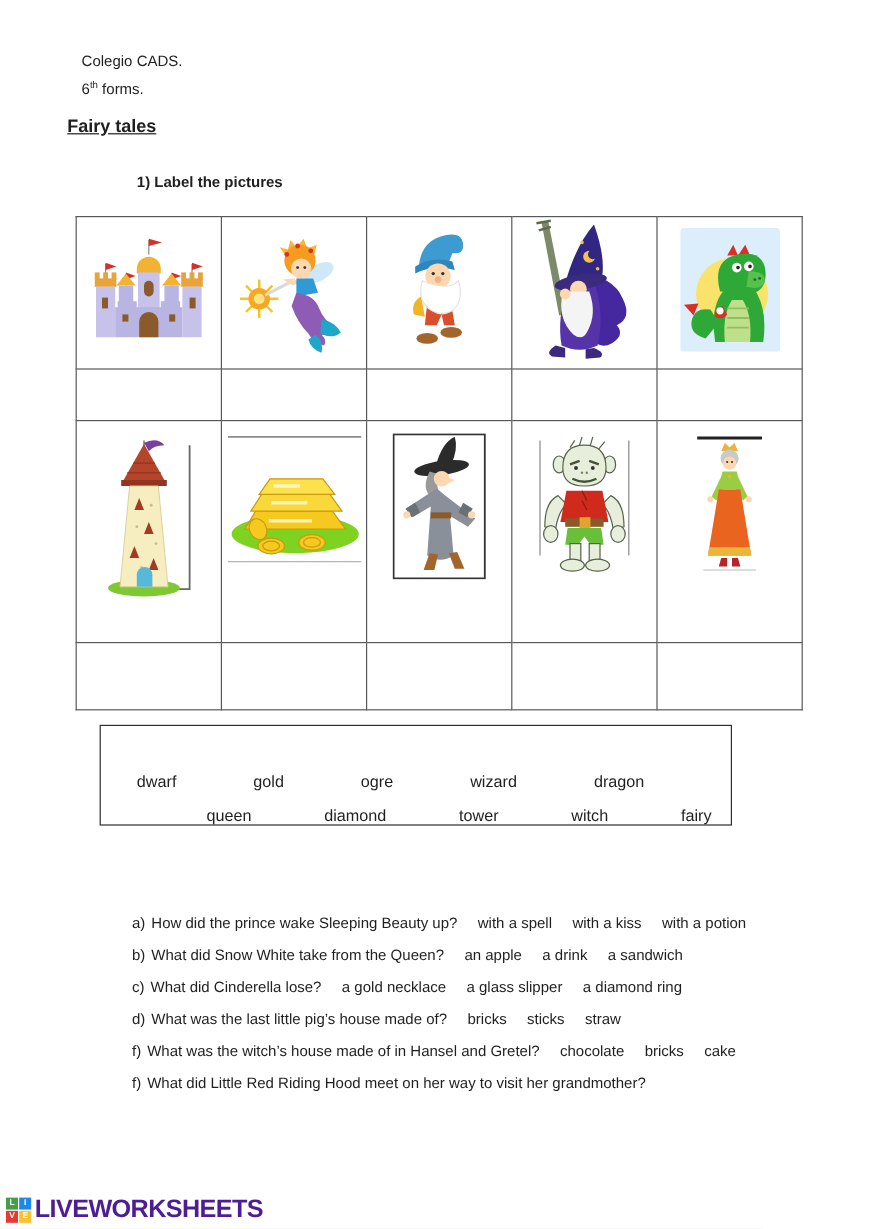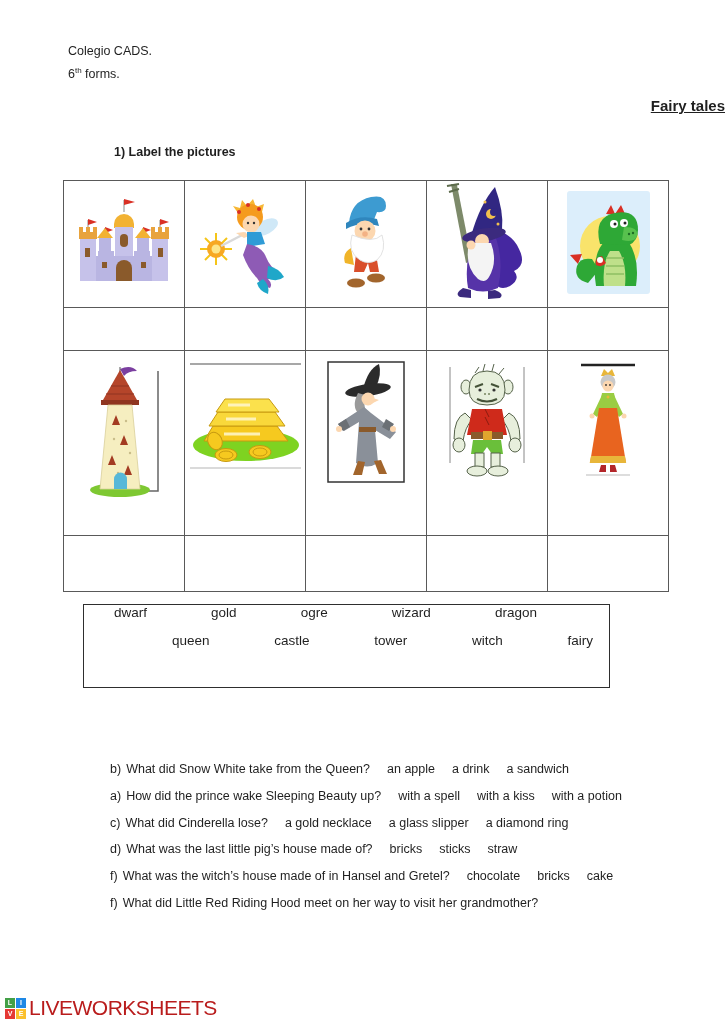--- a/index.html
+++ b/index.html
@@ -6,38 +6,38 @@
   .page{
     position:relative;width:725px;height:1024px;background:#ffffff;
     font-family:"Liberation Sans",sans-serif;color:#1f1f1f;overflow:hidden;
     margin:0 auto;
   }
   
   .school{position:absolute;left:68px;top:42px;font-size:12.5px;line-height:19px;}
   sup{font-size:8px;}
   .title{
     position:absolute;left:0;top:97px;width:100%;box-sizing:border-box;padding-left:56px;
-    text-align:right;font-size:15px;font-weight:bold;
+    text-align:left;font-size:15px;font-weight:bold;
   }
   .title span{text-decoration:underline;}
   .s1-heading{position:absolute;left:114px;top:145px;font-size:12.5px;font-weight:bold;text-align:center;}
   
   table.labeling{
     position:absolute;left:63px;top:180px;border-collapse:collapse;table-layout:fixed;
   }
   table.labeling td{border:1px solid #595959;padding:0;text-align:center;}
   tr.pics1 td{height:126px;vertical-align:middle;}
   tr.blank1 td{height:42px;}
   tr.pics2 td{height:174px;vertical-align:top;padding-top:10px;}
   tr.blank2 td{height:55px;}
   .imgwrap{display:inline-block;line-height:0;}
   
   .word-bank{
     position:absolute;left:83px;top:604px;width:527px;height:84px;border:1.5px solid #2e2e2e;
-    display:flex;flex-direction:column;justify-content:flex-start;gap:13px;box-sizing:border-box;
+    display:flex;flex-direction:column;justify-content:flex-end;gap:13px;box-sizing:border-box;
     font-size:13.5px;
   }
   .wb-row{display:flex;justify-content:space-between;}
   .wb-row.r1{padding-left:30px;padding-right:72px;}
   .wb-row.r2{padding-left:88px;padding-right:16px;gap:11px;}
   
   .s2-heading{position:absolute;left:112px;top:724px;font-size:12.5px;font-weight:bold;}
   .questions{position:absolute;left:110px;top:756px;font-size:12.5px;}
   .q-line{height:26.8px;line-height:26.8px;white-space:nowrap;}
   .q-label{margin-right:5px;}
@@ -45,21 +45,21 @@
   .opts-line{padding-left:14px;}
   
   .footer{position:absolute;left:5px;top:996px;display:flex;align-items:center;}
   .logo-grid{display:grid;grid-template-columns:10px 10px;grid-template-rows:10px 10px;gap:1px;margin-right:3px;}
   .logo-sq{width:10px;height:10px;display:flex;align-items:center;justify-content:center;
     color:#fff;font-size:7px;font-weight:bold;line-height:1;}
   .sq0{background:#43a047;}
   .sq1{background:#1e88e5;}
   .sq2{background:#e53935;}
   .sq3{background:#fbc02d;}
-  .logo-text{font-size:21px;font-weight:400;color:#b91c1c;letter-spacing:-0.5px;}
+  .logo-text{font-size:21px;font-weight:700;color:#4c1d95;letter-spacing:-0.5px;}
 </style>
 </head>
 <body>
 
 <div class="page">
 
   <div class="school">
     <div>Colegio CADS.</div>
     <div><span>6</span><sup>th</sup><span> forms.</span></div>
   </div>
@@ -375,34 +375,34 @@
   <div class="word-bank">
     <div class="wb-row r1">
       <span>dwarf</span>
       <span>gold</span>
       <span>ogre</span>
       <span>wizard</span>
       <span>dragon</span>
     </div>
     <div class="wb-row r2">
       <span>queen</span>
-      <span>castle</span>
+      <span>diamond</span>
       <span>tower</span>
       <span>witch</span>
       <span>fairy</span>
     </div>
   </div>
 
 
   <div class="questions">
     <div class="q-line">
+      <span class="q-label">a)</span><span>How did the prince wake Sleeping Beauty up?</span><span class="opt">with a spell</span><span class="opt">with a kiss</span><span class="opt">with a potion</span>
+    </div>
+    <div class="q-line">
       <span class="q-label">b)</span><span>What did Snow White take from the Queen?</span><span class="opt">an apple</span><span class="opt">a drink</span><span class="opt">a sandwich</span>
-    </div>
-    <div class="q-line">
-      <span class="q-label">a)</span><span>How did the prince wake Sleeping Beauty up?</span><span class="opt">with a spell</span><span class="opt">with a kiss</span><span class="opt">with a potion</span>
     </div>
     <div class="q-line">
       <span class="q-label">c)</span><span>What did Cinderella lose?</span><span class="opt">a gold necklace</span><span class="opt">a glass slipper</span><span class="opt">a diamond ring</span>
     </div>
     <div class="q-line">
       <span class="q-label">d)</span><span>What was the last little pig’s house made of?</span><span class="opt">bricks</span><span class="opt">sticks</span><span class="opt">straw</span>
     </div>
     <div class="q-line">
       <span class="q-label">f)</span><span>What was the witch’s house made of in Hansel and Gretel?</span><span class="opt">chocolate</span><span class="opt">bricks</span><span class="opt">cake</span>
     </div>

